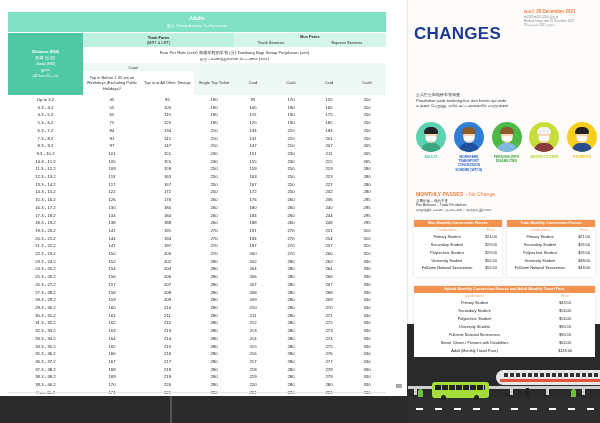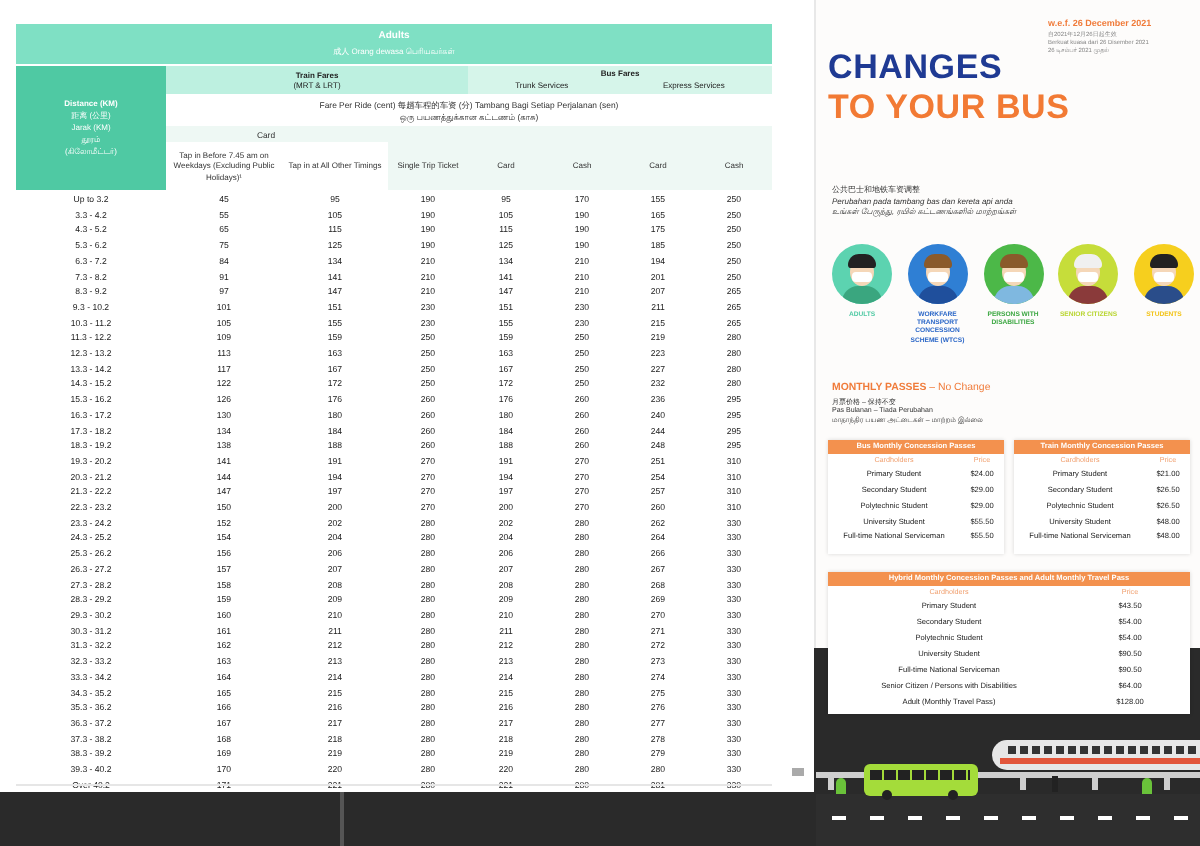--- a/index.html
+++ b/index.html
@@ -580,21 +580,20 @@
 <div class="fold"></div>
 
 <div class="right-page">
   <div class="wef">w.e.f. 26 December 2021</div>
   <div class="wef-sub">
     <div>自2021年12月26日起生效</div>
     <div>Berkuat kuasa dari 26 Disember 2021</div>
     <div>26 டிசம்பர் 2021 முதல்</div>
   </div>
   <div class="title1">CHANGES</div>
-  <div class="title2">TO YOUR BUS</div>
   <div class="subtitle">
     <div>公共巴士和地铁车资调整</div>
     <div class="i">Perubahan pada tambang bas dan kereta api anda</div>
     <div class="i">உங்கள் பேருந்து, ரயில் கட்டணங்களில் மாற்றங்கள்</div>
   </div>
 
   <div class="avatars" id="avatars">
       <div class="avatar">
         <div class="circ" style="background:#5cd3b0">
           <div class="body" style="background:#3aa67f"></div>

